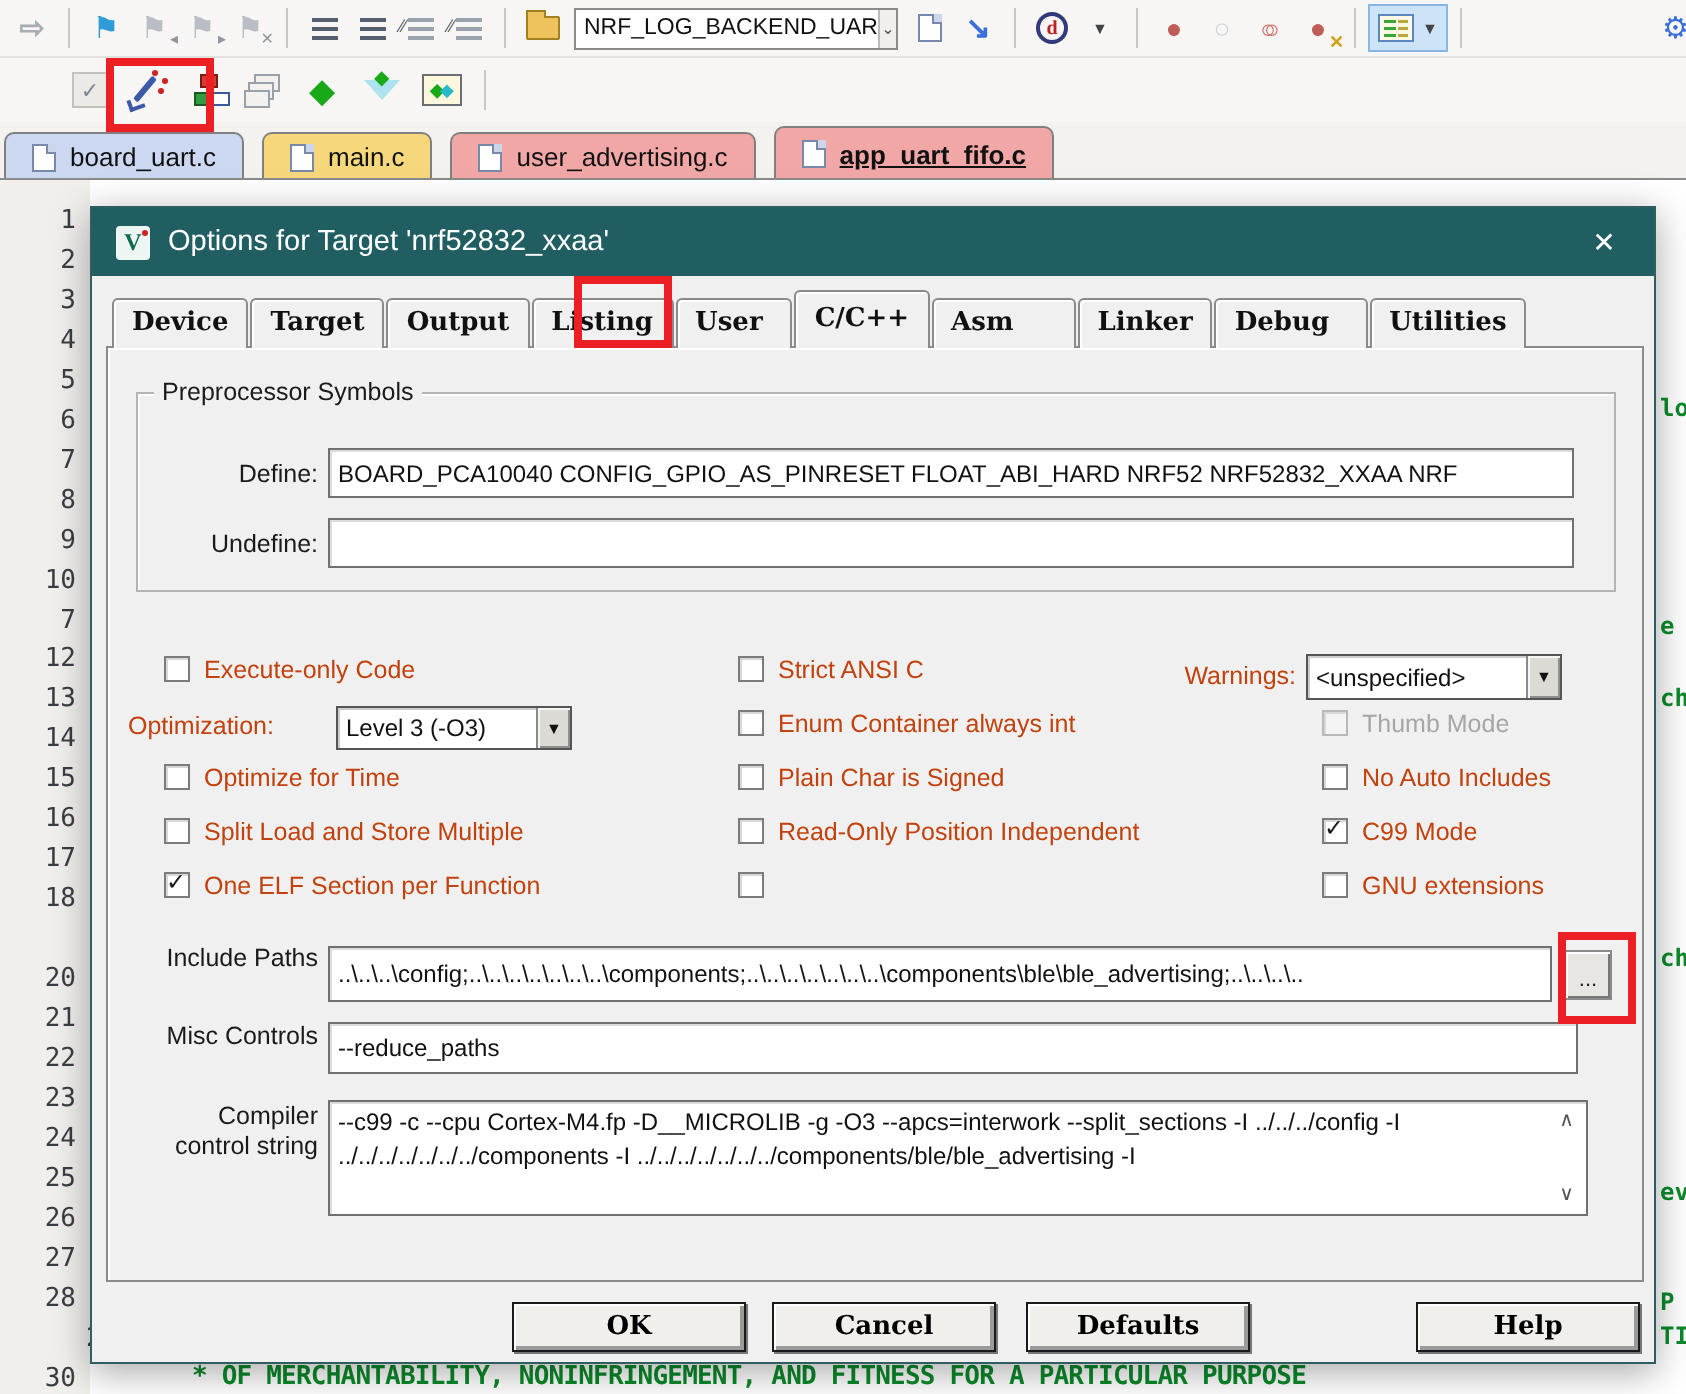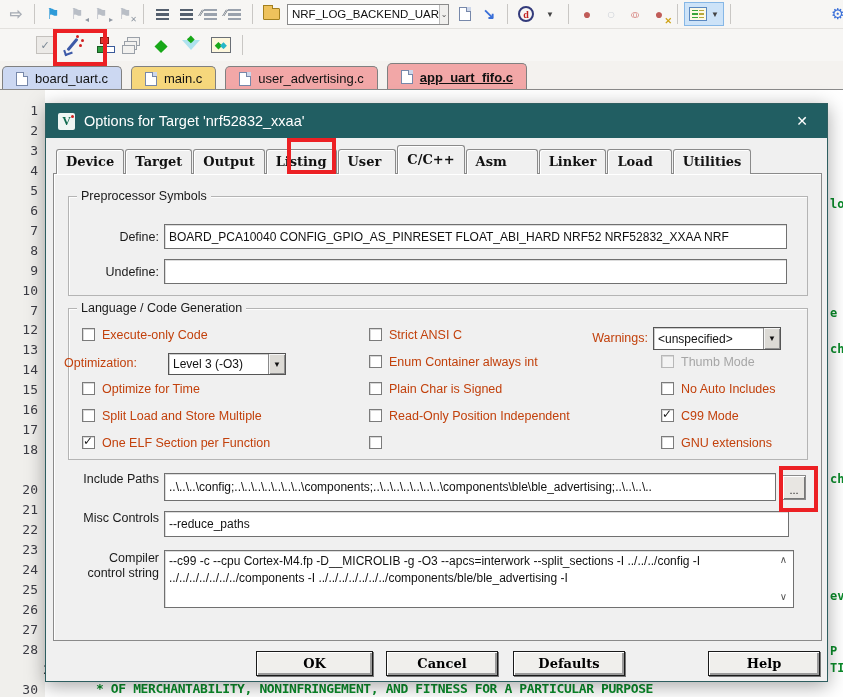--- a/index.html
+++ b/index.html
@@ -325,36 +325,33 @@
 
     <div class="dtabs" id="dlg-tabs">
         <span class="dtab">Device</span>
         <span class="dtab">Target</span>
         <span class="dtab">Output</span>
         <span class="dtab">Listing</span>
         <span class="dtab xw3">User</span>
         <span class="dtab active">C/C++</span>
         <span class="dtab xw1">Asm</span>
         <span class="dtab">Linker</span>
-        <span class="dtab xw2">Load</span>
+        <span class="dtab xw2">Debug</span>
         <span class="dtab">Utilities</span>
       </div>
     <div class="dpanel"></div>
 
     <div class="gbox" style="left:22px;top:92px;width:740px;height:100px;">
       <span class="gblabel">Preprocessor Symbols</span>
     </div>
     <div class="lbl rlbl" style="left:18px;top:126px;width:95px;">Define:</div>
     <div class="txt" style="left:118px;top:120px;width:623px;height:25px;">BOARD_PCA10040 CONFIG_GPIO_AS_PINRESET FLOAT_ABI_HARD NRF52 NRF52832_XXAA NRF</div>
     <div class="lbl rlbl" style="left:18px;top:161px;width:95px;">Undefine:</div>
     <div class="txt" style="left:118px;top:155px;width:623px;height:25px;"></div>
 
-    <div class="gbox" style="left:22px;top:204px;width:740px;height:152px;">
-      <span class="gblabel">Language / Code Generation</span>
-    </div>
 
     <span class="cb" style="left:36px;top:224px;"></span>
     <span class="cblab" style="left:56px;top:224px;">Execute-only Code</span>
     <span class="cblab" style="left:18px;top:252px;">Optimization:</span>
     <span class="combo" style="left:122px;top:249px;width:118px;height:22px;">
       <span>Level 3 (-O3)</span>
       <span class="arrbtn">▼</span>
     </span>
     <span class="cb" style="left:36px;top:278px;"></span>
     <span class="cblab" style="left:56px;top:278px;">Optimize for Time</span>

